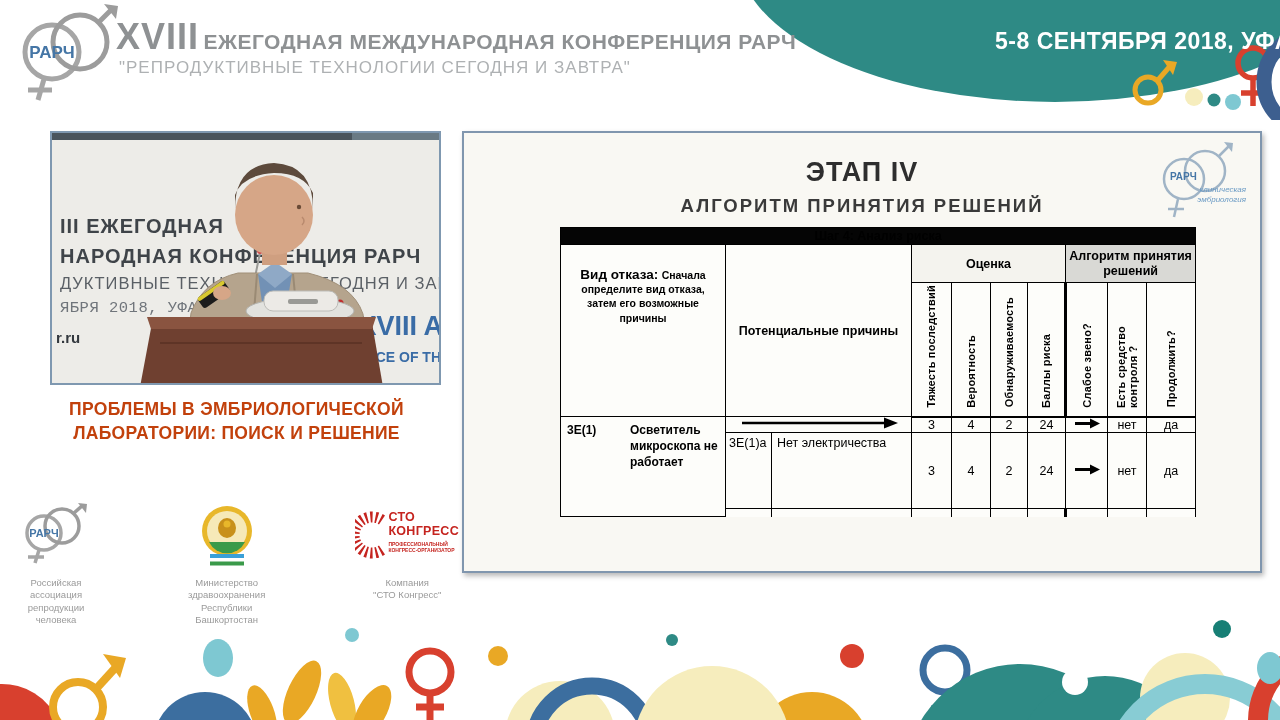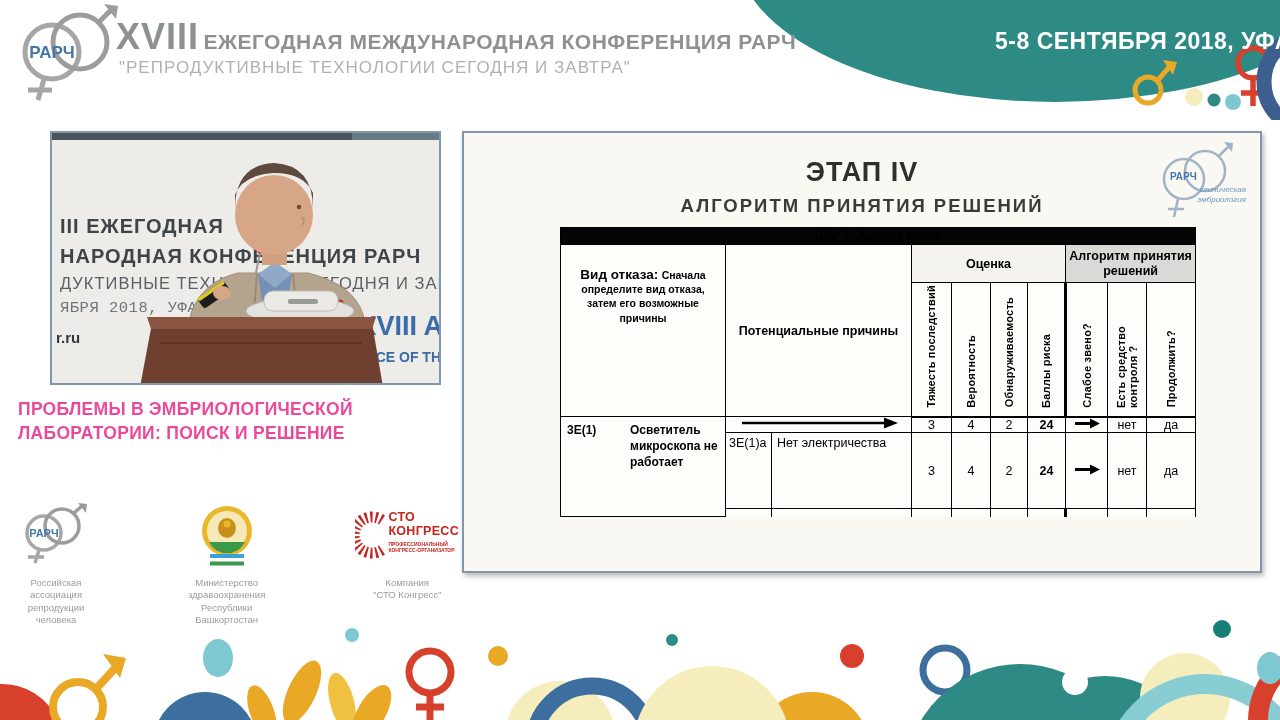--- a/index.html
+++ b/index.html
@@ -24,22 +24,22 @@
   .v-l1 { left:8px;  top:82px;  font-size:20px; font-weight:bold; letter-spacing:1px; }
   .v-l2 { left:8px;  top:112px; font-size:20px; font-weight:bold; letter-spacing:1px; }
   .v-l3 { left:8px;  top:141px; font-size:16.5px; color:#5a5f65 !important; letter-spacing:1px; }
   .v-l4 { left:8px;  top:166px; font-size:15.5px; color:#70757b !important; letter-spacing:0.5px;font-family:Liberation Mono, monospace; }
   .v-url{ left:4px;  top:196px; font-size:15px; font-weight:bold; color:#33383e !important; }
   .v-big{ right:-4px; top:178px; left:auto; font-size:27px; font-weight:bold; color:#3a6ca6 !important; }
   .v-sm { right:-2px; top:216px; left:auto; font-size:14px; font-weight:bold; color:#3a6ca6 !important; }
   .video svg.scene { position:absolute; left:0; top:0; }
   
   .talk-title {
-    position:absolute; left:18px; top:398px; width:437px; text-align:left;
-    color:#ec4899; font-size:17.5px; font-weight:bold; line-height:1.35; letter-spacing:0.3px;
+    position:absolute; left:18px; top:398px; width:437px; text-align:center;
+    color:#c2410c; font-size:17.5px; font-weight:bold; line-height:1.35; letter-spacing:0.3px;
   }
   
   .sponsors { position:absolute; left:14px; top:503px; width:445px; display:flex; justify-content:space-between; }
   .sp { display:flex; flex-direction:column; align-items:center; }
   .sp .logo-box { height:64px; display:flex; align-items:center; justify-content:center; }
   .sp .cap {
     margin-top:10px; font-size:9.5px; line-height:1.3; color:#9a9a9a;
     text-align:center; white-space:pre-line;
   }
   .sto-flex { display:flex; align-items:flex-start; gap:3px; }
@@ -73,21 +73,21 @@
   tr.rot td.thick { border-left:3px solid #000; }
   .vert {
     display:inline-block; writing-mode:vertical-rl; transform:rotate(180deg);
     font-size:11px; font-weight:bold; line-height:1.1; max-height:124px; text-align:left; letter-spacing:0.2px;
   }
   td.fail-cell { vertical-align:top; padding:5px 4px 0 6px; border-left:2px solid #000; border-top:2px solid #000; }
   .fail-row { display:flex; gap:21px; font-weight:bold; font-size:12px; line-height:1.35; }
   .fail-id { flex:0 0 42px; }
   td.arrow-cell { text-align:center; vertical-align:middle; border-top:2px solid #000; }
   td.num { text-align:center; vertical-align:middle; font-size:13px; }
-  td.risk { color:#b02225; font-weight:700;margin-top:34px; }
+  td.risk { color:#b02225; font-weight:400;margin-top:34px; }
   td.wk { text-align:center; vertical-align:middle; border-left:3px solid #000; }
   td.ans { text-align:center; vertical-align:middle; font-size:12.5px; }
   td.cause-id { vertical-align:top; padding:3px 2px 0 3px; font-size:11.5px; }
   td.cause-tx { vertical-align:top; padding:3px 0 0 5px; font-size:12px; }
   tr.partial td { height:8px; border-bottom:none; }
   tr.r1 td, tr.r2 td { border-right:1px solid #000; }
   td.last { border-right:2px solid #000; }
   
   .band-deco { position:absolute; left:0; bottom:0; width:1280px; height:106px; pointer-events:none; }
 </style>

